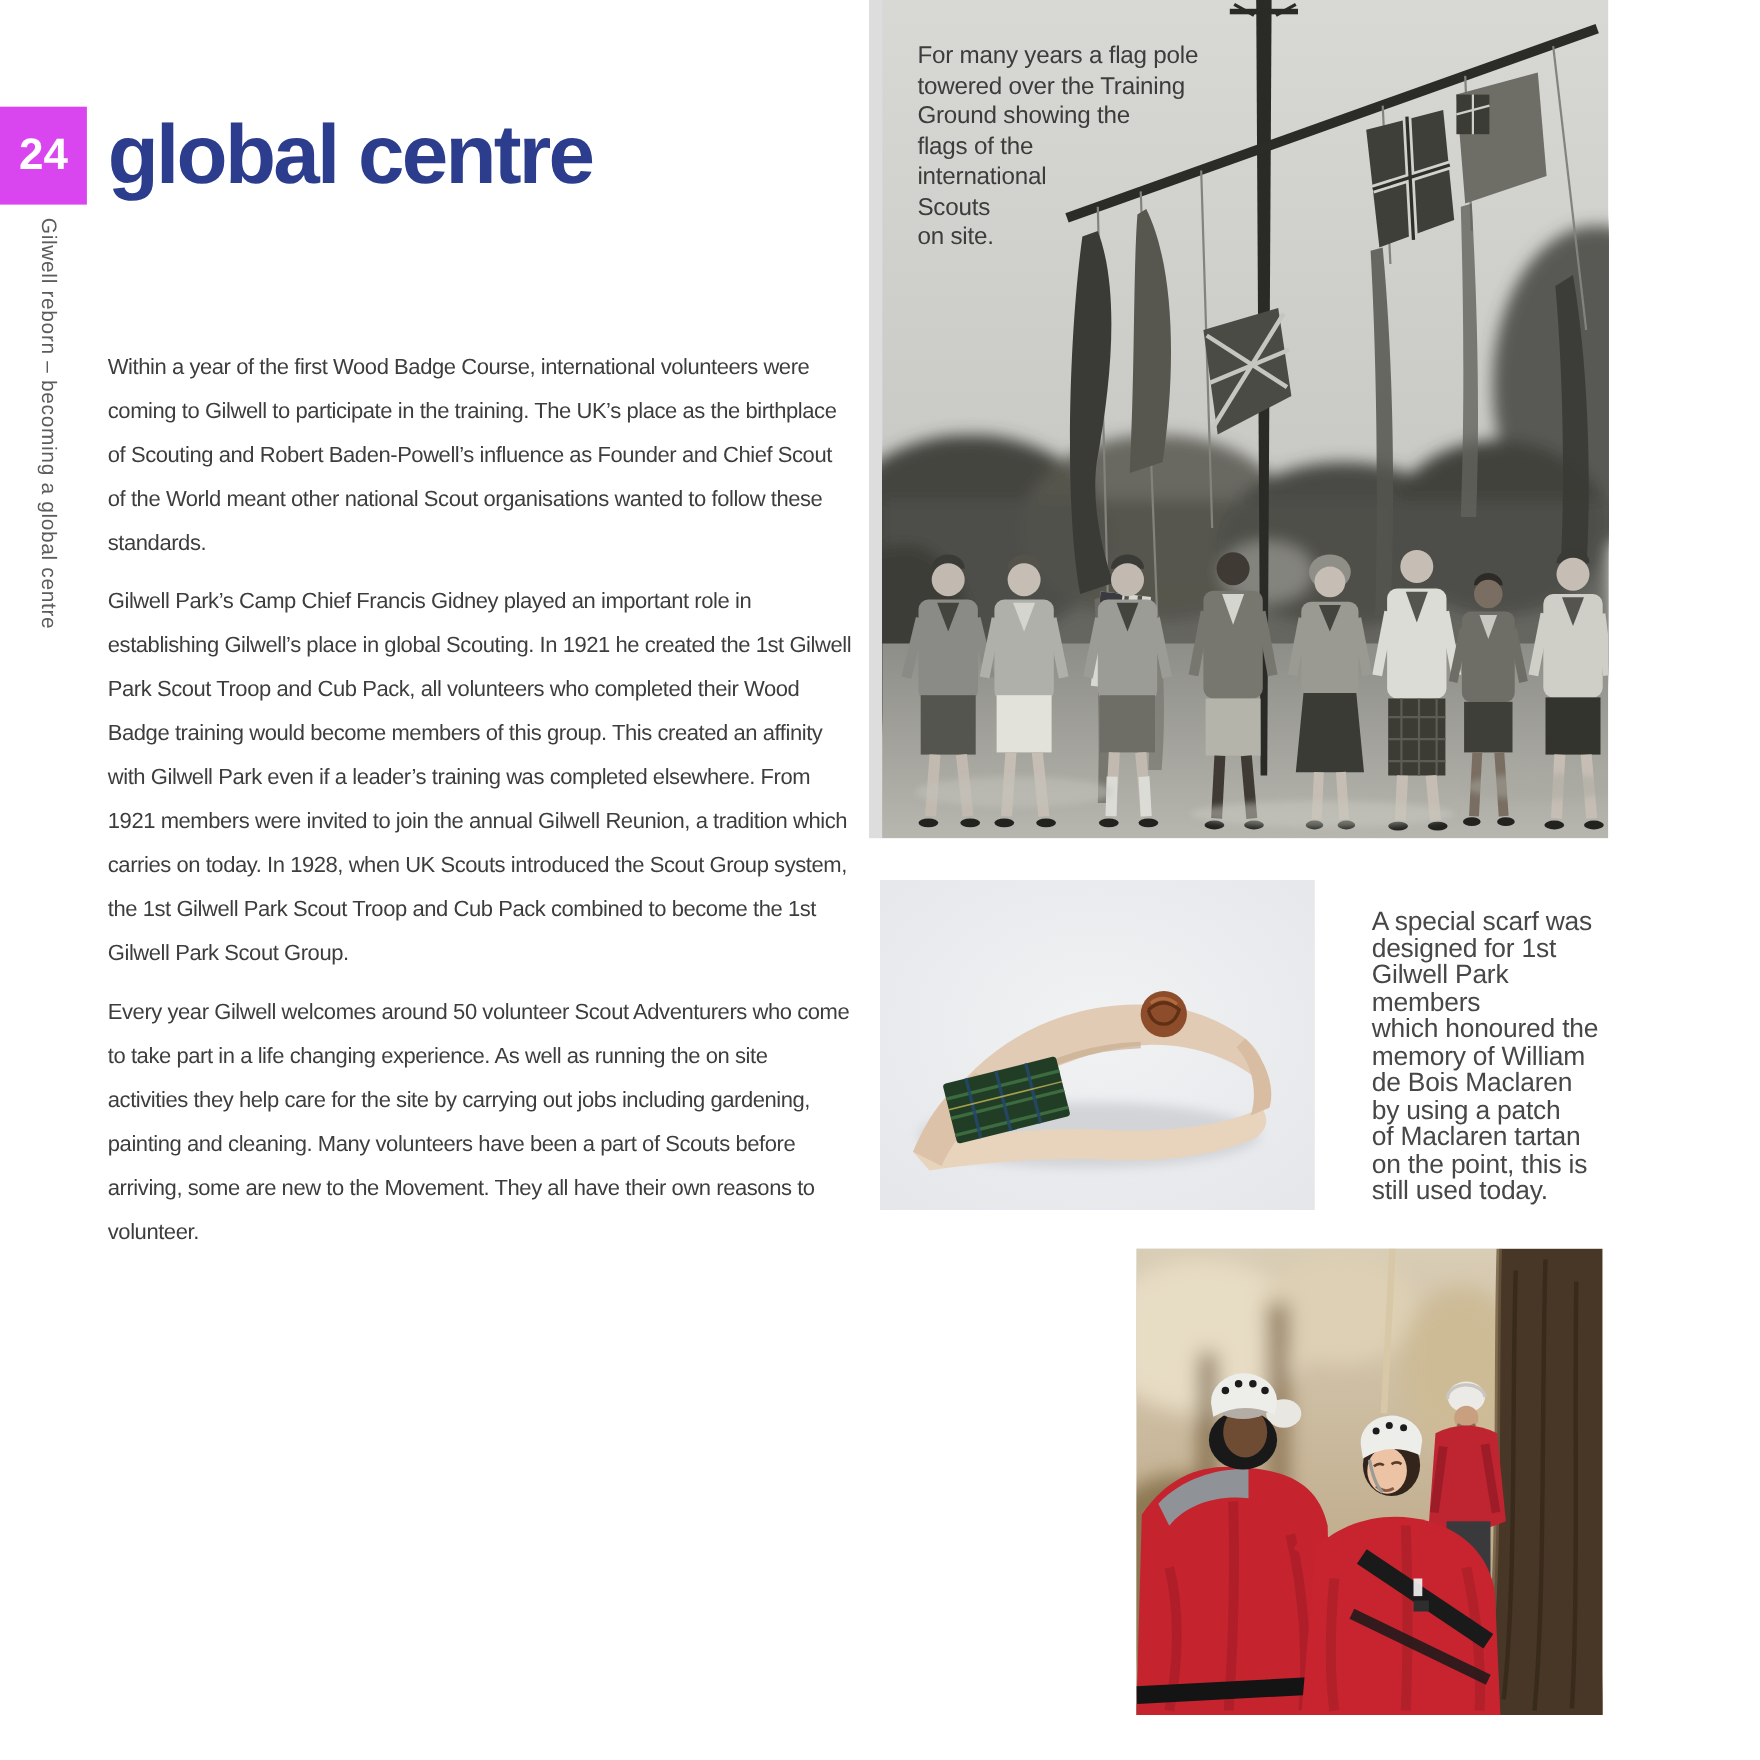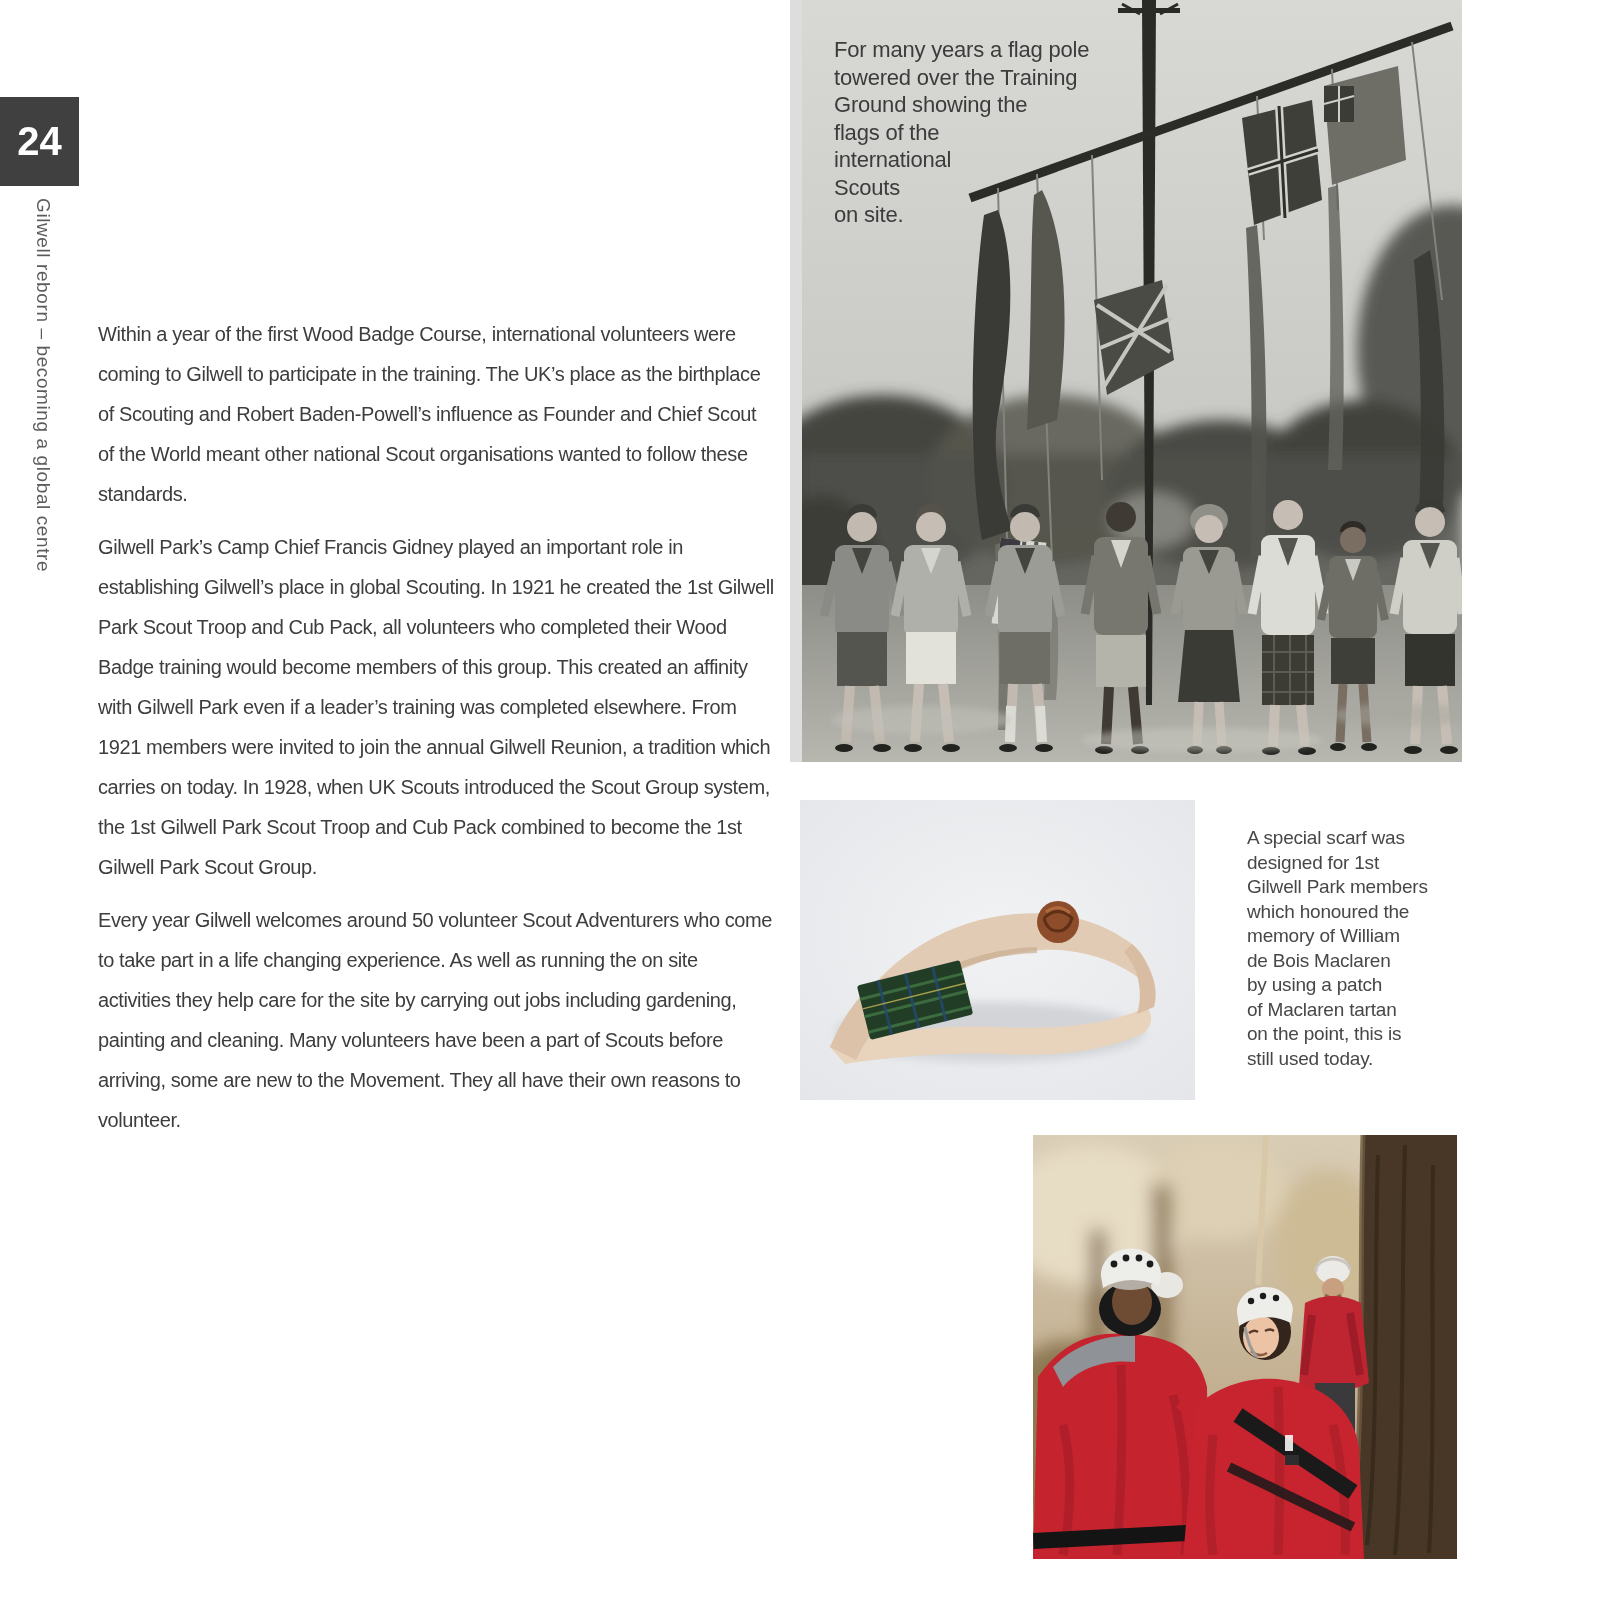--- a/index.html
+++ b/index.html
@@ -1,20 +1,20 @@
 <!DOCTYPE html>
 <html><head>
 <meta charset="utf-8">
 <style>
   html,body{margin:0;padding:0;background:#fff;}
   .page{position:relative;width:1600px;height:1600px;background:#ffffff;
         font-family:"Liberation Sans",sans-serif;overflow:hidden;}
 
   
-  .pagenum{position:absolute;left:0;top:97px;width:79px;height:89px;background:#404040;
+  .pagenum{position:absolute;left:0;top:97px;width:79px;height:89px;background:#d946ef;
            color:#fff;display:flex;align-items:center;justify-content:center;
            font-size:40px;font-weight:bold;}
 
   
   .sidebar-v{position:absolute;left:54px;top:198px;transform:rotate(90deg);
              transform-origin:0 0;font-size:19px;color:#5c5c5c;letter-spacing:.6px;
              white-space:nowrap;}
 
   
   .title{position:absolute;left:98px;top:100px;margin:0;font-size:76px;line-height:82px;
@@ -27,39 +27,40 @@
   .body-col p{margin:0 0 13px 0;}
 
   .photo{position:absolute;overflow:hidden;background:#ddd;}
   #ph-flag{left:790px;top:0;width:660px;height:762px;padding-left:12px;}
   #ph-scarf{left:800px;top:800px;width:395px;height:300px;}
   #ph-activity{left:1033px;top:1135px;width:424px;height:424px;}
   svg{display:block;width:100%;height:100%;}
 
   .flag-cap{position:absolute;left:44px;top:36px;font-size:22px;line-height:27.5px;
             color:#3c3c3c;white-space:pre-line;letter-spacing:-0.2px;}
-  .scarf-cap{position:absolute;left:1247px;top:826px;width:210px;font-size:19px;
+  .scarf-cap{position:absolute;left:1247px;top:826px;width:210px;font-size:24px;
              line-height:24.5px;color:#474747;white-space:pre-line;letter-spacing:-0.2px;}
 
   .quote{position:absolute;left:793px;top:1146px;width:280px;margin:0;font-size:36px;
          line-height:41px;font-weight:bold;color:#2c3d8d;white-space:pre-line;
          letter-spacing:-0.5px;}
 </style>
 </head>
 <body>
 
 <div class="page">
 
   <div class="pagenum">
     <span>24</span>
   </div>
 
   <div class="sidebar-v">Gilwell reborn – becoming a global centre</div>
 
   <h1 class="title">
+    <span>global centre</span>
   </h1>
 
   <div class="body-col">
     <p>Within a year of the first Wood Badge Course, international volunteers were coming to Gilwell to participate in the training. The UK’s place as the birthplace of Scouting and Robert Baden-Powell’s influence as Founder and Chief Scout of the World meant other national Scout organisations wanted to follow these standards.</p>
     <p>Gilwell Park’s Camp Chief Francis Gidney played an important role in establishing Gilwell’s place in global Scouting. In 1921 he created the 1st Gilwell Park Scout Troop and Cub Pack, all volunteers who completed their Wood Badge training would become members of this group. This created an affinity with Gilwell Park even if a leader’s training was completed elsewhere. From 1921 members were invited to join the annual Gilwell Reunion, a tradition which carries on today. In 1928, when UK Scouts introduced the Scout Group system, the 1st Gilwell Park Scout Troop and Cub Pack combined to become the 1st Gilwell Park Scout Group.</p>
     <p>Every year Gilwell welcomes around 50 volunteer Scout Adventurers who come to take part in a life changing experience. As well as running the on site activities they help care for the site by carrying out jobs including gardening, painting and cleaning. Many volunteers have been a part of Scouts before arriving, some are new to the Movement. They all have their own reasons to volunteer.</p>
   </div>
 
   <div class="photo" id="ph-flag">
     <svg viewBox="0 0 660 762" preserveAspectRatio="none">

